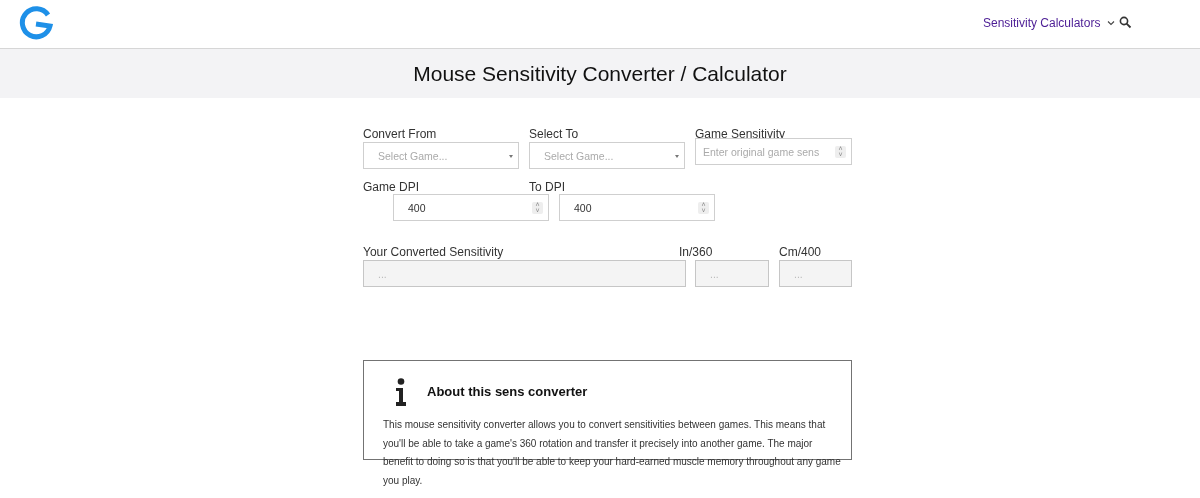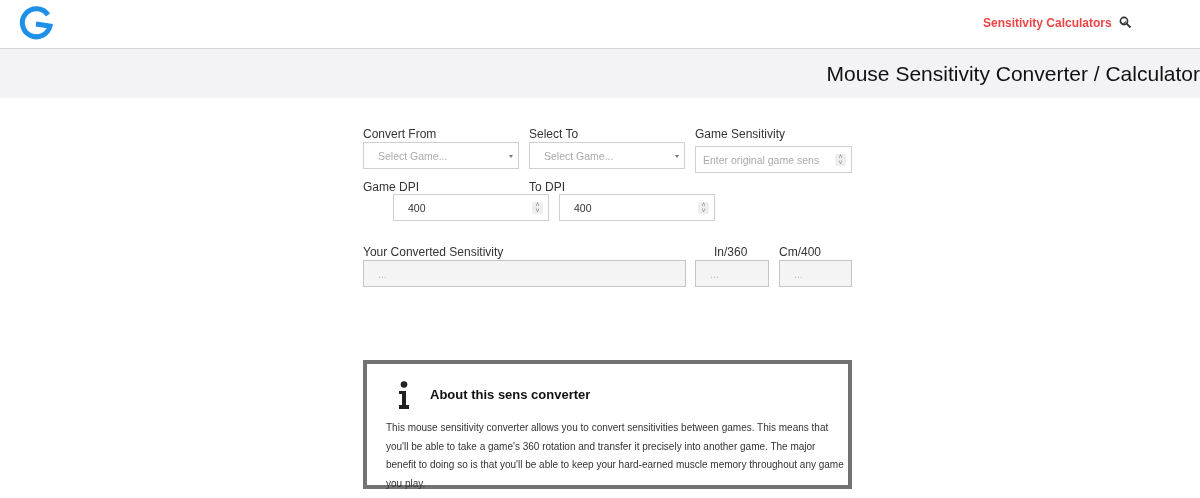--- a/index.html
+++ b/index.html
@@ -1,36 +1,36 @@
 <!DOCTYPE html>
 <html><head>
 <meta charset="utf-8">
 <style>
   * { box-sizing: border-box; margin: 0; padding: 0; }
   html, body { width: 1200px; height: 498px; overflow: hidden; background: #fff;
     font-family: "Liberation Sans", "DejaVu Sans", sans-serif; color: #333; }
   .header { position: absolute; left: 0; top: 0; width: 1200px; height: 49px; background: #fff;
     border-bottom: 1px solid #d6d6d6; }
   .logo { position: absolute; left: 18px; top: 6px; width: 36px; height: 36px; }
-  .nav { position: absolute; left: 983px; top: 16px; font-size: 12px; color: #ef4444; display: flex; align-items: center; font-weight: bold; }
+  .nav { position: absolute; left: 983px; top: 16px; font-size: 12px; color: #4c1d95; display: flex; align-items: center; }
   .nav .chev { margin-left: 7px; width: 8px; height: 8px; }
   .search { position: absolute; left: 1119px; top: 16px; width: 13px; height: 13px; }
   .banner { position: absolute; left: 0; top: 49px; width: 1200px; height: 49px; background: #f3f3f5;
-    display: flex; align-items: center; justify-content: flex-end; }
+    display: flex; align-items: center; justify-content: center; }
   .banner h1 { font-weight: normal; font-size: 21px; color: #111; }
   .label { position: absolute; font-size: 12px; color: #333; }
   .field { position: absolute; height: 27px; border: 1px solid #cfcfcf; background: #fff;
     font-size: 10.5px; color: #aaa; padding-left: 14px; display: flex; align-items: center; }
   .field.val { color: #333; margin-left: 30px; }
   .field.ro { background: #f4f4f4; color: #bbb; border-color: #c6c6c6; }
   .caret { position: absolute; right: 5px; top: 12px; width: 0; height: 0;
     border-left: 2.5px solid transparent; border-right: 2.5px solid transparent; border-top: 3px solid #777; }
   .spin { position: absolute; right: 5px; top: 7px; width: 11px; height: 12px; background: #eee;
     border-radius: 2px; font-size: 7px; color: #888; text-align: center; line-height: 6px; }
-  .about { position: absolute; left: 363px; top: 360px; width: 489px; height: 129px; border: 4px solid #737373; }
+  .about { position: absolute; left: 363px; top: 360px; width: 489px; height: 100px; border: 1px solid #737373; }
   .about .info-icon { position: absolute; left: 31px; top: 17px; width: 12px; height: 28px; }
   .about h2 { position: absolute; left: 63px; top: 23px; font-size: 13px; font-weight: bold; color: #111; }
   .about p { position: absolute; left: 19px; top: 55px; width: 460px; font-size: 10px; line-height: 18.5px; color: #333; }
 </style>
 </head>
 <body>
 
 <div class="header">
   <svg class="logo" viewBox="0 0 36 36">
     <path d="M30 9 A14 14 0 1 0 32 20 L18 18" fill="none" stroke="#1e90e8" stroke-width="5" stroke-linecap="butt"></path>
@@ -57,21 +57,21 @@
   <span class="caret"></span>
 </div>
 
 <div class="label" style="left:529px; top:127px;">Select To</div>
 <div class="field" style="left:529px; top:142px; width:156px;">
   <span>Select Game...</span>
   <span class="caret"></span>
 </div>
 
 <div class="label" style="left:695px; top:127px;">Game Sensitivity</div>
-<div class="field" style="left:695px; top:146px; width:157px; padding-left:7px;">
+<div class="field" style="left:695px; top:138px; width:157px; padding-left:7px;">
   <span>Enter original game sens</span>
   <span class="spin">˄<br>˅</span>
 </div>
 
 <div class="label" style="left:363px; top:180px;">Game DPI</div>
 <div class="field val" style="left:363px; top:194px; width:156px;">
   <span>400</span>
   <span class="spin">˄<br>˅</span>
 </div>
 
@@ -79,21 +79,21 @@
 <div class="field val" style="left:529px; top:194px; width:156px;">
   <span>400</span>
   <span class="spin">˄<br>˅</span>
 </div>
 
 <div class="label" style="left:363px; top:245px;">Your Converted Sensitivity</div>
 <div class="field ro" style="left:363px; top:260px; width:323px;">
   <span>...</span>
 </div>
 
-<div class="label" style="left:714px; top:245px;">In/360</div>
+<div class="label" style="left:679px; top:245px;">In/360</div>
 <div class="field ro" style="left:695px; top:260px; width:74px;">
   <span>...</span>
 </div>
 
 <div class="label" style="left:779px; top:245px;">Cm/400</div>
 <div class="field ro" style="left:779px; top:260px; width:73px;">
   <span>...</span>
 </div>
 
 <div class="about">

